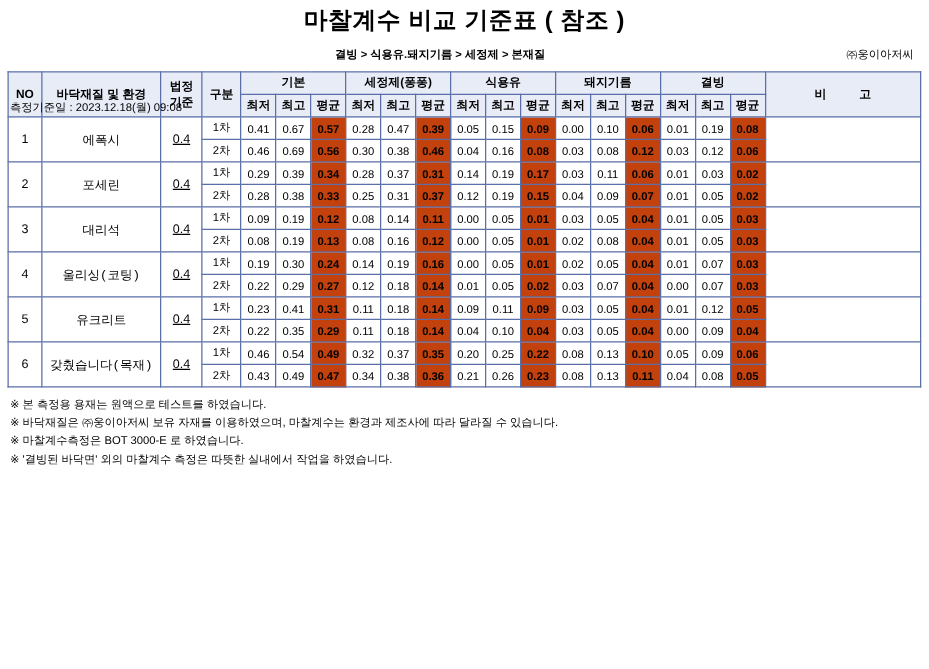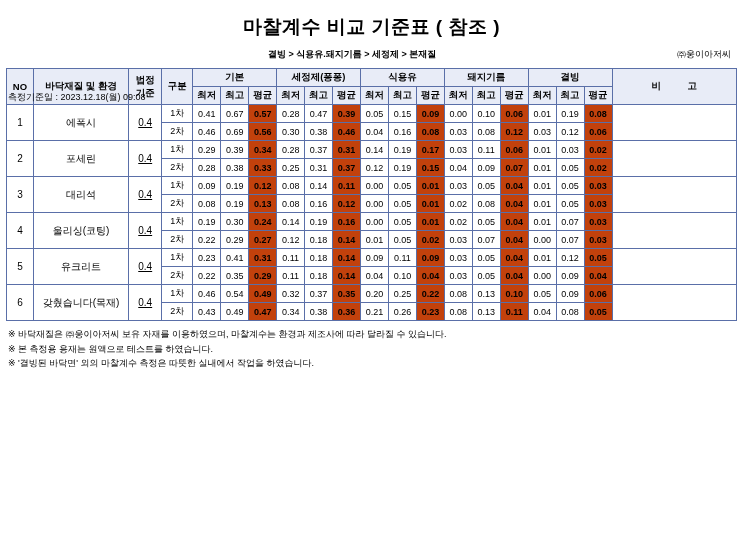--- a/index.html
+++ b/index.html
@@ -10,21 +10,21 @@
     color:#000;
     overflow:hidden;
   }
   .page{position:relative;width:743px;height:535px;}
 
   .title{
     text-align:center;
     font-size:19px;
     font-weight:bold;
     letter-spacing:0.5px;
-    padding-top:14px;
+    padding-top:3px;
     padding-bottom:6px;
   }
 
   .meta{
     position:relative;
     height:18px;
     font-size:9px;
     margin:0 6px 4px 6px;
   }
   .meta .left{position:absolute;left:2px;top:17px;margin-top:28px;}
@@ -47,21 +47,21 @@
   }
   table.main th{
     background:#e8ecf7;
     font-weight:bold;
     font-size:9.5px;
   }
   .grp{background:#e8ecf7;font-weight:bold;font-size:9.5px;}
   .hdr-sub{background:#e8ecf7;font-weight:bold;font-size:8.5px;}
 
   td.no{font-size:10px;}
-  td.mat{font-size:10px;text-align:center;}
+  td.mat{font-size:10px;text-align:center;font-family:Liberation Mono, monospace;}
   td.std{font-size:10px;text-decoration:underline;}
   td.run{font-size:9px;}
   td.val{font-size:9px;}
   td.avg{background:#c2410c;font-weight:bold;font-size:9px;}
   td.note{background:#ffffff;}
 
   .notes{
     margin:6px 8px 0 8px;
     font-size:9px;
     line-height:14.5px;
@@ -377,18 +377,19 @@
           <td class="val">0.13</td>
           <td class="avg">0.11</td>
           <td class="val">0.04</td>
           <td class="val">0.08</td>
           <td class="avg">0.05</td>
         </tr>
       </tbody>
   </table>
 
   <div class="notes" id="notes">
+      <div>※ 본 측정용 용재는 원액으로 테스트를 하였습니다.</div>
       <div>※ 바닥재질은 ㈜웅이아저씨 보유 자재를 이용하였으며, 마찰계수는 환경과 제조사에 따라 달라질 수 있습니다.</div>
-      <div>※ 본 측정용 용재는 원액으로 테스트를 하였습니다.</div>
+      <div>※ 마찰계수측정은 BOT 3000-E 로 하였습니다.</div>
       <div>※ '결빙된 바닥면' 외의 마찰계수 측정은 따뜻한 실내에서 작업을 하였습니다.</div>
     </div>
 
 </div>
 
 </body></html>

